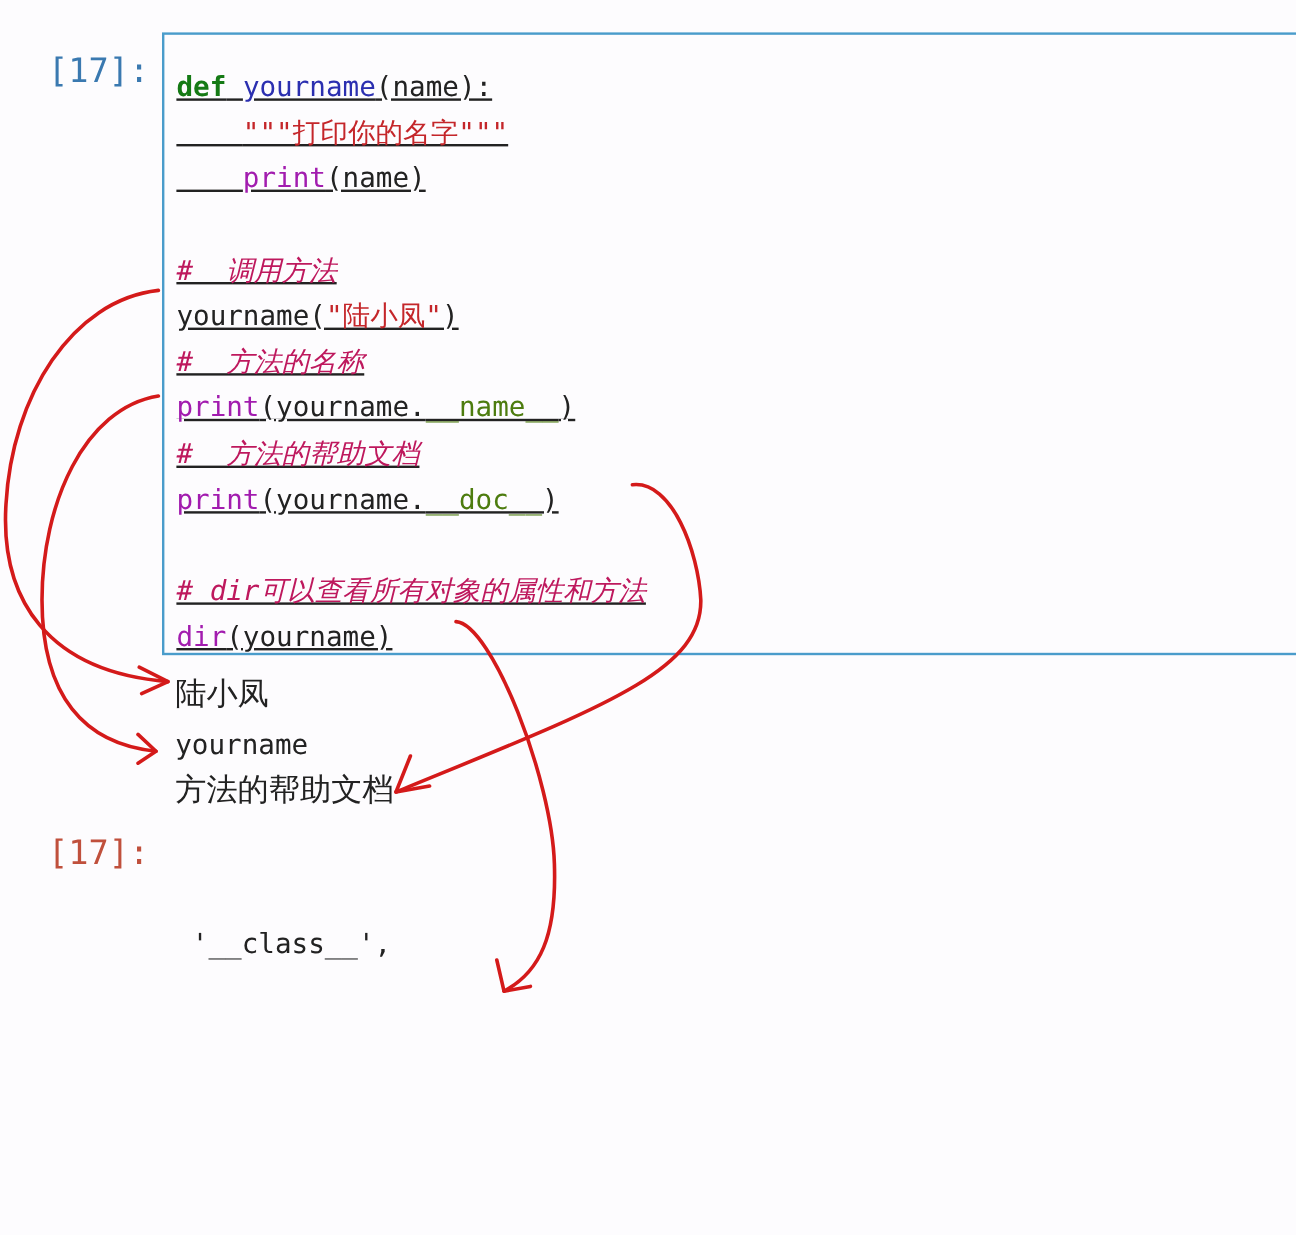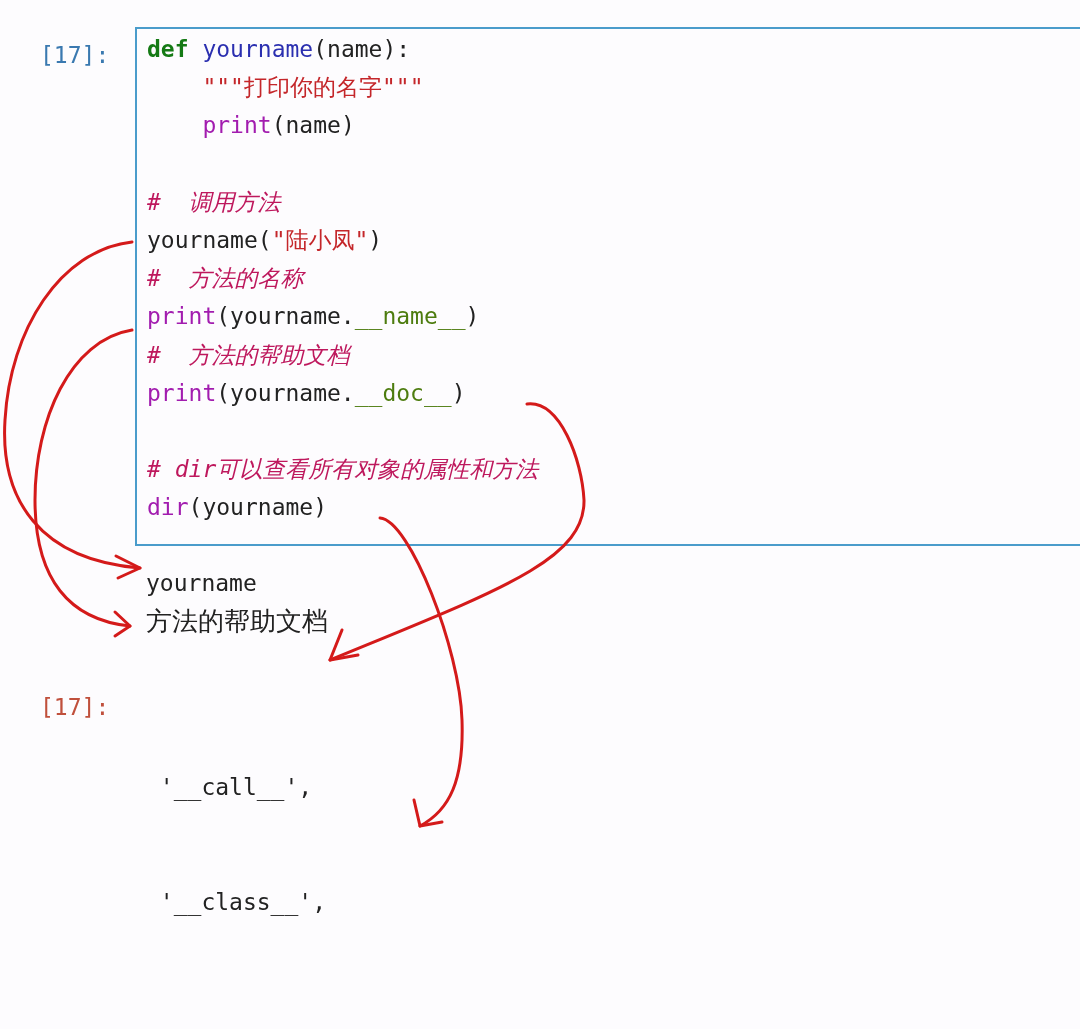--- a/index.html
+++ b/index.html
@@ -12,36 +12,36 @@
     .mono {
       font-family: "DejaVu Sans Mono", "Liberation Mono", monospace;
       font-size: 23px;
       line-height: 38.2px;
       white-space: pre;
       color: #222;
     }
     .prompt {
       position: absolute;
       font-family: "DejaVu Sans Mono", "Liberation Mono", monospace;
-      font-size: 23px;
+      font-size: 28px;
       white-space: pre;
     }
     .prompt-in { color: #3a79b0; left: 40px; top: 42px; }
     .prompt-out { color: #c0503c; left: 40px; top: 694px; }
     .cell {
       position: absolute;
       left: 135px; top: 27px;
       width: 960px; height: 519px;
       border: 2px solid #4a9ccb;
       box-sizing: border-box;
       background: #fdfcfe;
     }
     .code {
       position: absolute;
-      left: 10px; top: 1px;
+      left: 10px; top: 25px; text-decoration: underline;
     }
     .kw { color: #157a15; font-weight: bold; }
     .fn { color: #2b2fb0; }
     .bi { color: #a21caf; }
     .str { color: #c4262a; }
     .cm { color: #be185d; font-style: italic; }
     .dunder { color: #4d7c0f; }
     .output {
       position: absolute;
       left: 146px; top: 560px;
@@ -72,28 +72,28 @@
 </head>
 <body>
 
 <div class="prompt prompt-in">[17]:</div>
 
 <div class="cell">
   <div class="code mono" id="code"><span class="row"><span class="kw">def</span><span> </span><span class="fn">yourname</span><span>(name):</span></span><span class="row"><span>    </span><span class="str">"""打印你的名字"""</span></span><span class="row"><span>    </span><span class="bi">print</span><span>(name)</span></span><span class="row"><span></span></span><span class="row"><span class="cm">#  调用方法</span></span><span class="row"><span>yourname(</span><span class="str">"陆小凤"</span><span>)</span></span><span class="row"><span class="cm">#  方法的名称</span></span><span class="row"><span class="bi">print</span><span>(yourname.</span><span class="dunder">__name__</span><span>)</span></span><span class="row"><span class="cm">#  方法的帮助文档</span></span><span class="row"><span class="bi">print</span><span>(yourname.</span><span class="dunder">__doc__</span><span>)</span></span><span class="row"><span></span></span><span class="row"><span class="cm"># dir可以查看所有对象的属性和方法</span></span><span class="row"><span class="bi">dir</span><span>(yourname)</span></span></div>
 </div>
 
 <div class="output">
+  <div class="out-line out-cjk">陆小凤</div>
   <div class="out-line" style="margin-top:4px">yourname</div>
   <div class="out-line out-cjk">方法的帮助文档</div>
 </div>
 
 <div class="prompt prompt-out">[17]:</div>
 
 <div class="result mono">
-  <span class="row"> '__call__',</span>
   <span class="row"> '__class__',</span>
   
   
   
   
   
   
 </div>
 
 <svg class="annot" viewBox="0 0 1080 1029">

